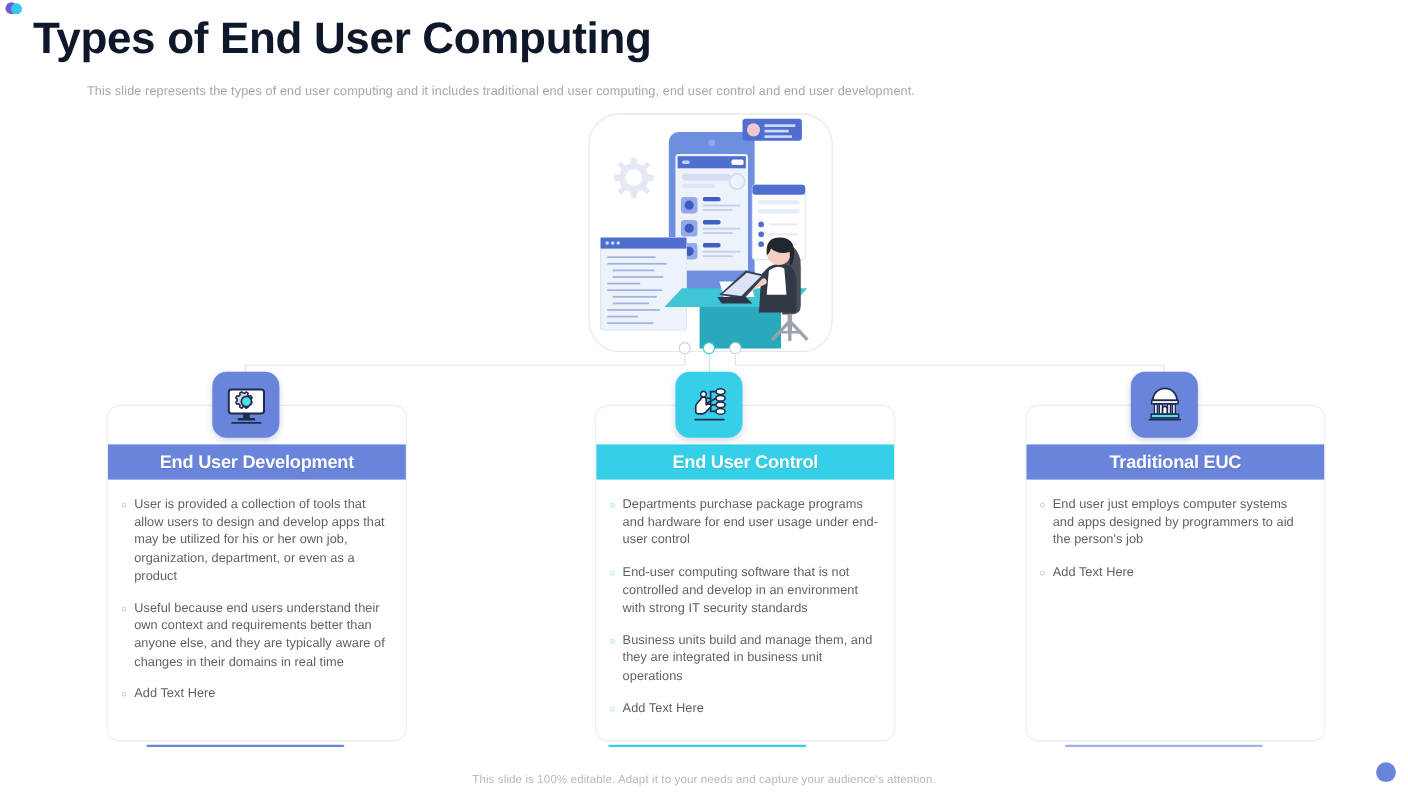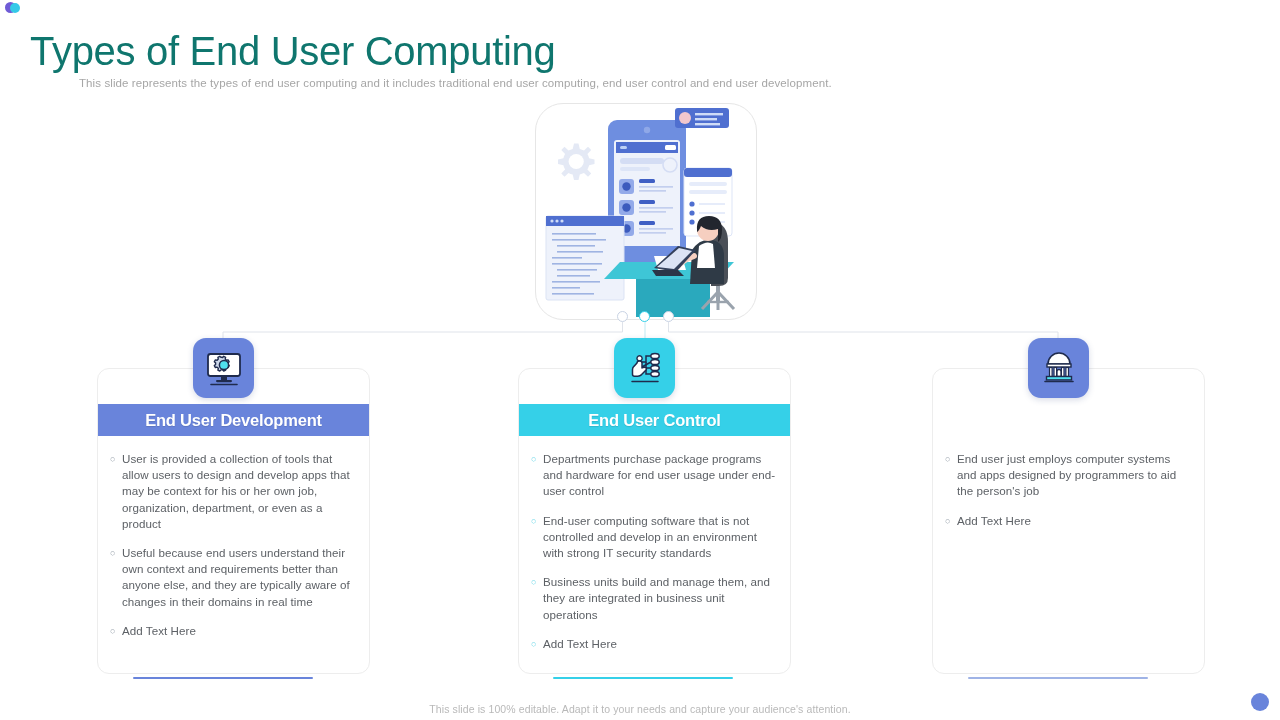--- a/index.html
+++ b/index.html
@@ -9,22 +9,22 @@
   }
   .stage{position:absolute;inset:0;}
 
   
   .logo{position:absolute;left:5px;top:2px;width:16px;height:14px;}
   .logo .d1{position:absolute;left:0;top:0;width:11px;height:11px;border-radius:50%;background:#6f5bd6;}
   .logo .d2{position:absolute;left:5px;top:1px;width:10px;height:10px;border-radius:50%;background:#35c9e8;}
 
   
   .title{
-    position:absolute;left:30px;top:28px;width:1000px;
-    font-size:40px;line-height:46px;color:#0f766e;font-weight:400;
+    position:absolute;left:30px;top:12px;width:1000px;
+    font-size:40px;line-height:46px;color:#0f172a;font-weight:700;
     letter-spacing:-0.3px;
   }
   .subtitle{
     position:absolute;left:31px;top:76px;width:1100px;
     font-size:11.5px;line-height:15px;color:#a6a6a6;font-weight:400;
     letter-spacing:0.1px;
     margin-left:48px;
   }
 
   
@@ -217,21 +217,21 @@
       <path d="M668.5 22 L668.5 32 L1058 32 L1058 40"></path>
     </g>
     <path d="M645 22 L645 40" stroke="#bfe9f2" stroke-width="1" fill="none"></path>
   </svg>
 
   <div class="card" style="left:97px;">
     <div class="card-head" style="background:#6984db;">End User Development</div>
     <div class="card-body">
       <div class="bullet">
         <span class="mark">○</span>
-        <span class="txt">User is provided  a collection of tools that allow users to design and develop  apps that may be context for his or her own job, organization, department,  or even  as a product</span>
+        <span class="txt">User is provided  a collection of tools that allow users to design and develop  apps that may be utilized for his or her own job, organization, department,  or even  as a product</span>
       </div>
       <div class="bullet">
         <span class="mark">○</span>
         <span class="txt">Useful because end users understand their own context and requirements  better than anyone else, and they are typically aware of changes in their domains in real time</span>
       </div>
       <div class="bullet">
         <span class="mark">○</span>
         <span class="txt">Add Text Here</span>
       </div>
     </div>
@@ -244,21 +244,21 @@
       <rect x="16" y="27" width="6" height="4" fill="#1f2b4d"></rect>
       <rect x="11" y="31" width="16" height="2.2" rx="1.1" fill="#1f2b4d"></rect>
       <g>
         <path d="M19 8.5 l2.1 .55 1.1 -1.3 1.9 1.1 -.4 1.7 1.2 1.2 1.7 -.4 1.1 1.9 -1.3 1.1 0 1.7 1.3 1.1 -1.1 1.9 -1.7 -.4 -1.2 1.2 .4 1.7 -1.9 1.1 -1.1 -1.3 -1.7 0 -1.1 1.3 -1.9 -1.1 .4 -1.7 -1.2 -1.2 -1.7 .4 -1.1 -1.9 1.3 -1.1 0 -1.7 -1.3 -1.1 1.1 -1.9 1.7 .4 1.2 -1.2 -.4 -1.7 1.9 -1.1 z" fill="#cdd8ea" stroke="#1f2b4d" stroke-width="1.4" stroke-linejoin="round" transform="translate(-3.5,-0.5)"></path>
         <circle cx="19" cy="16" r="4.6" fill="#4fe0ef" stroke="#1f2b4d" stroke-width="1.5"></circle>
       </g>
       <path d="M6 35.5 L32 35.5" stroke="#1f2b4d" stroke-width="1.6" stroke-linecap="round"></path>
     </svg>
   </div>
 
-  <div class="card" style="left:518px;padding-left:24px;">
+  <div class="card" style="left:541px;padding-left:24px;">
     <div class="card-head" style="background:#35d0e8;">End User Control</div>
     <div class="card-body">
       <div class="bullet cyan">
         <span class="mark">○</span>
         <span class="txt">Departments  purchase package programs  and hardware  for  end user usage under  end-user  control</span>
       </div>
       <div class="bullet cyan">
         <span class="mark">○</span>
         <span class="txt">End-user computing software that is not controlled and develop in an environment  with strong IT  security standards</span>
       </div>
@@ -288,20 +288,21 @@
         <ellipse cx="29" cy="19" rx="4.2" ry="2.6"></ellipse>
         <ellipse cx="29" cy="25" rx="4.2" ry="2.6"></ellipse>
       </g>
       <path d="M13.5 12 a2.6 2.6 0 1 1 .1 0 z" fill="#ffffff" stroke="#1f2b4d" stroke-width="1.4"></path>
       <path d="M11 14 q0 -2 2.5 -2 q2.5 0 2.5 2 l0 5 q2 -1.5 3.6 -.4 q1.6 1.1 .2 2.6 l-4.2 4.4 q-1.6 1.6 -3.8 1.6 l-3.3 0 q-2 0 -2 -2 l0 -4.6 q0 -2.2 1.6 -3.4 z" fill="#ffffff" stroke="#1f2b4d" stroke-width="1.5" stroke-linejoin="round"></path>
       <path d="M6 32.5 L32 32.5" stroke="#1f2b4d" stroke-width="1.5" stroke-linecap="round"></path>
     </svg>
   </div>
 
   <div class="card" style="left:932px;">
+    <div class="card-head" style="background:#6984db;">Traditional EUC</div>
     <div class="card-body">
       <div class="bullet">
         <span class="mark">○</span>
         <span class="txt">End user just employs computer systems and apps designed  by programmers  to aid the person's job</span>
       </div>
       <div class="bullet">
         <span class="mark">○</span>
         <span class="txt">Add Text Here</span>
       </div>
     </div>

